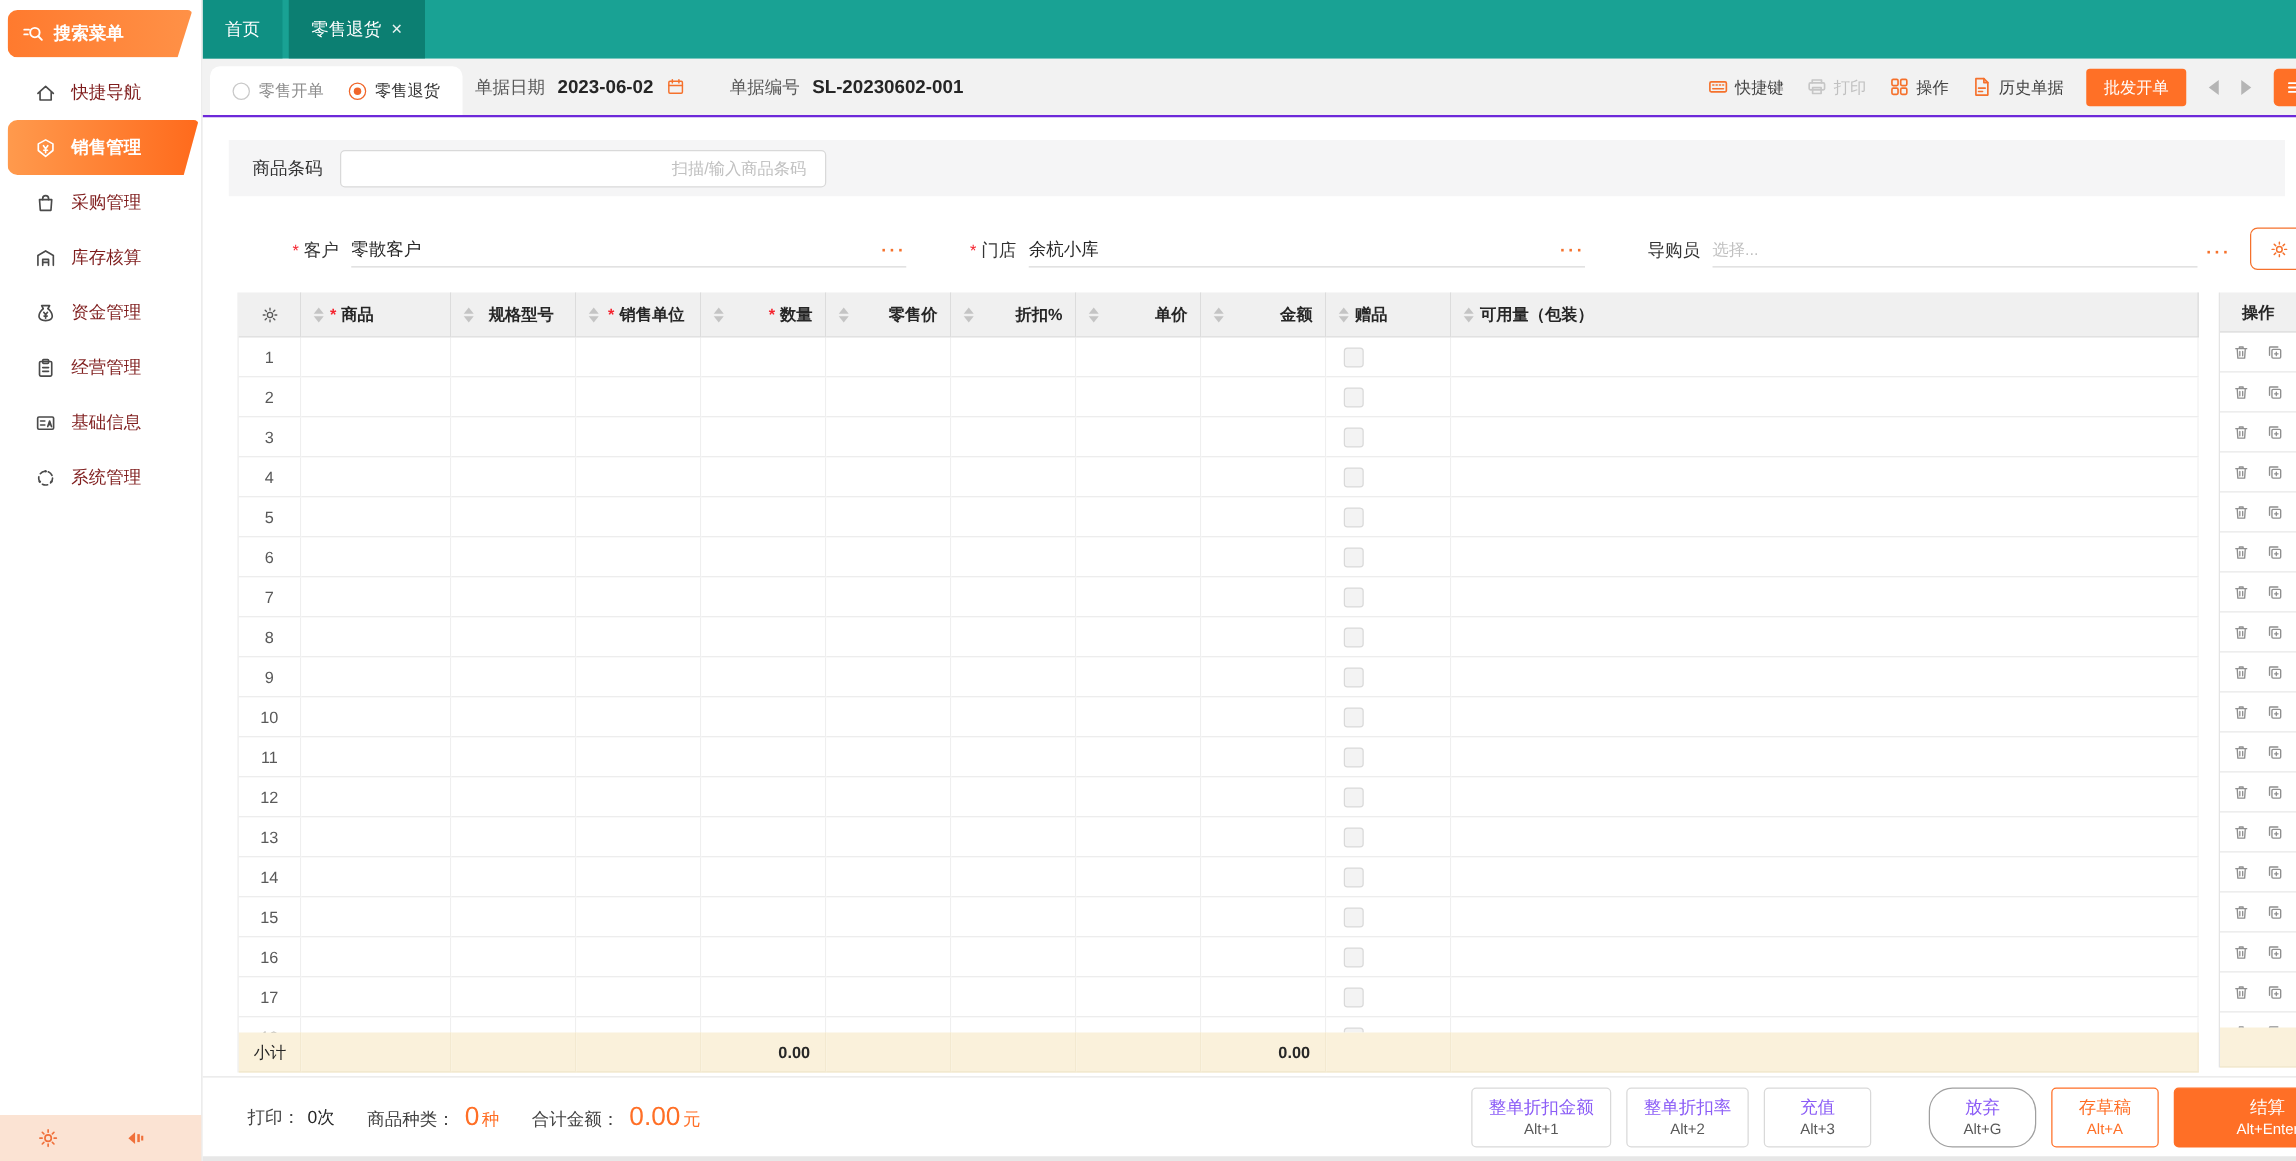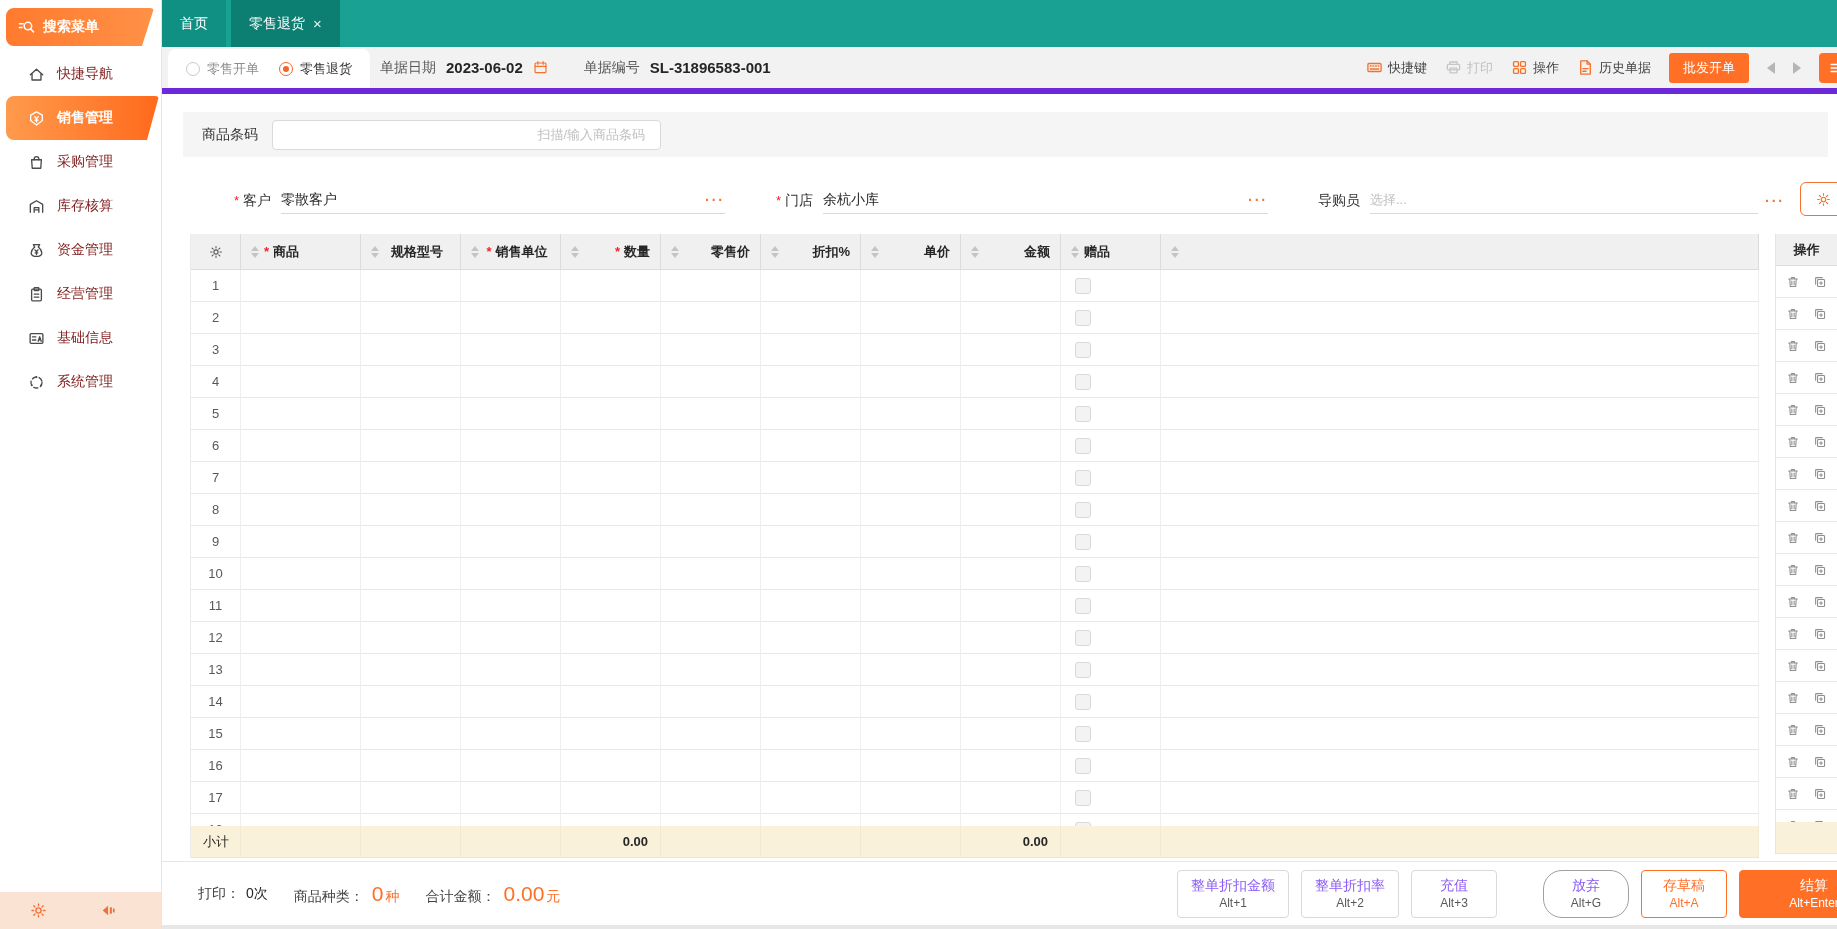--- a/index.html
+++ b/index.html
@@ -28,21 +28,21 @@
   .ic14{width:14px;height:14px;}
 
   
   .main{position:absolute;left:162px;top:0;right:0;bottom:0;}
 
   .tabbar{position:absolute;left:0;top:0;width:100%;height:47px;background:#19a294;display:flex;align-items:stretch;}
   .tab{display:flex;align-items:center;justify-content:center;gap:8px;color:#fff;font-size:14px;padding:0 18px;cursor:pointer;background:#0f9083;margin-right:5px;}
   .tab.active{background:#0c7f72;}
   .tab-x{font-size:15px;line-height:1;opacity:.9;cursor:pointer;}
 
-  .toolbar{position:absolute;left:0;top:47px;width:100%;height:47px;background:#f2f2f2;border-bottom:6px solid #6d28d9;box-sizing:border-box;overflow:hidden;}
+  .toolbar{position:absolute;left:0;top:47px;width:100%;height:47px;background:#f2f2f2;border-bottom:2px solid #6d28d9;box-sizing:border-box;overflow:hidden;}
   .radio-card{position:absolute;left:6px;bottom:0;height:39px;display:flex;align-items:center;gap:20px;padding:0 18px;background:#fff;border-radius:8px 8px 0 0;}
   .radio-opt{display:flex;align-items:center;gap:7px;cursor:pointer;font-size:13px;color:#8c8c8c;}
   .radio-opt.sel{color:#333;}
   .rdot{width:14px;height:14px;border-radius:50%;border:1px solid #c9c9c9;background:#fff;box-sizing:border-box;position:relative;}
   .radio-opt.sel .rdot{border:1px solid #f0662a;}
   .radio-opt.sel .rdot::after{content:"";position:absolute;left:3px;top:3px;width:6px;height:6px;border-radius:50%;background:#f0662a;}
   .tb-fields{position:absolute;left:218px;top:0;height:100%;display:flex;align-items:center;}
   .tb-lb{color:#595959;font-size:14px;}
   .tb-val{color:#262626;font-size:15px;font-weight:bold;margin-left:10px;}
   .tb-cal{margin-left:10px;color:#f5712c;}
@@ -261,21 +261,21 @@
         <span class="tb-lb">单据日期</span>
         <span class="tb-val">2023-06-02</span>
         <span class="ic ic15 tb-cal" id="cal-ic">
             <svg viewBox="0 0 16 16" fill="none" stroke="currentColor" stroke-width="1.25" stroke-linecap="round" stroke-linejoin="round">
               <rect x="2.2" y="3.2" width="11.6" height="10.2" rx="1"></rect>
               <path d="M5.2 1.8v2.8M10.8 1.8v2.8M2.2 6.8h11.6"></path>
             </svg>
           </span>
         <span class="tb-gap"></span>
         <span class="tb-lb">单据编号</span>
-        <span class="tb-val">SL-31896583-001</span>
+        <span class="tb-val">SL-20230602-001</span>
       </div>
       <div class="tb-right">
         <span id="tb-links" style="display:flex;align-items:center;gap:18px;">
             <span class="tb-link">
               <span class="ic ">
                 <svg viewBox="0 0 16 16" fill="none" stroke="currentColor" stroke-width="1.25" stroke-linecap="round" stroke-linejoin="round">
                   <rect x="1.8" y="4.2" width="12.4" height="7.6" rx="1"></rect>
                   <path d="M4 6.6h.8M6.5 6.6h.8M9 6.6h.8M11.5 6.6h.6M4 9.4h8"></path>
                 </svg>
               </span>
@@ -429,20 +429,21 @@
                 <i class="up"></i>
                 <i class="dn"></i>
               </span>
               <span class="lbl"><span>赠品</span></span>
             </div>
             <div class="th a-left">
               <span class="sort">
                 <i class="up"></i>
                 <i class="dn"></i>
               </span>
+              <span class="lbl"><span>可用量（包装）</span></span>
             </div>
           </div>
         <div class="tbody" id="tbody">
             <div class="trow tgrid">
               <div class="td num">1</div>
               <div class="td"></div>
               <div class="td"></div>
               <div class="td"></div>
               <div class="td"></div>
               <div class="td"></div>

